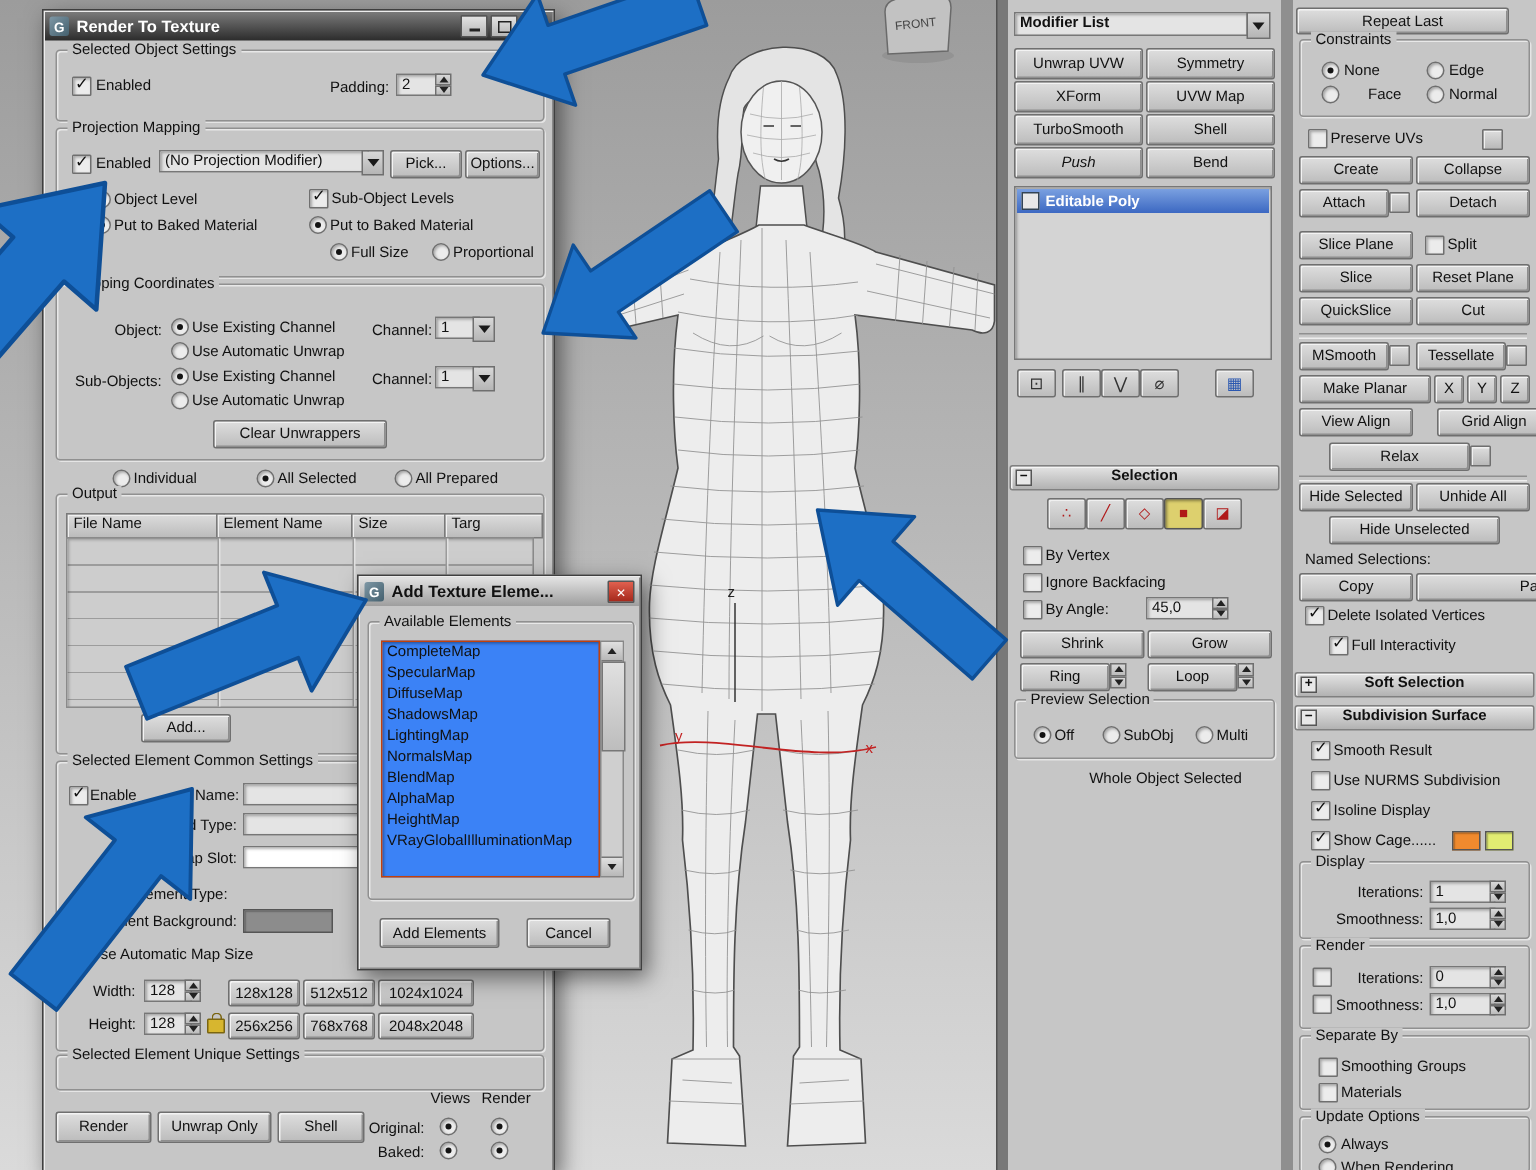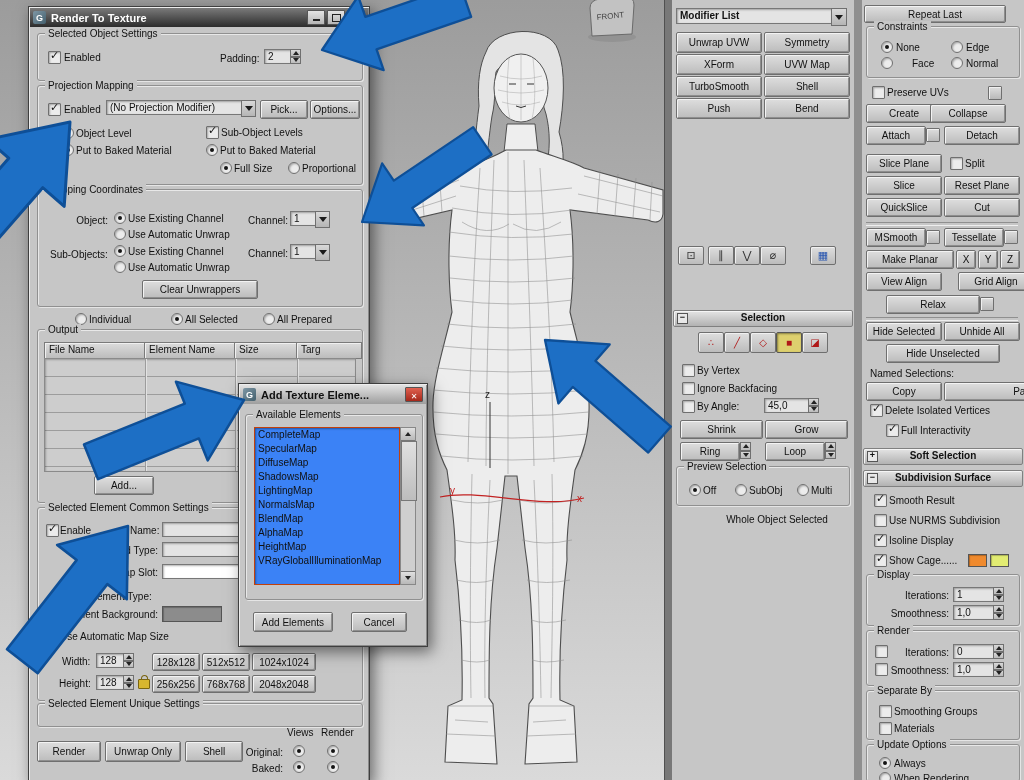--- a/index.html
+++ b/index.html
@@ -126,23 +126,29 @@
     <span class="ddb" style="left:159px;top:8px;width:14px;height:16px;">
         <i></i>
       </span>
 
     <div class="btn" style="left:4px;top:32px;width:84px;height:19px;">Unwrap UVW</div>
     <div class="btn" style="left:92px;top:32px;width:84px;height:19px;">Symmetry</div>
     <div class="btn" style="left:4px;top:54px;width:84px;height:19px;">XForm</div>
     <div class="btn" style="left:92px;top:54px;width:84px;height:19px;">UVW Map</div>
     <div class="btn" style="left:4px;top:76px;width:84px;height:19px;">TurboSmooth</div>
     <div class="btn" style="left:92px;top:76px;width:84px;height:19px;">Shell</div>
-    <div class="btn" style="left:4px;top:98px;width:84px;height:19px;">Push</div>
+    <div class="btn" style="left:4px;top:98px;width:84px;height:19px;font-style:italic;">Push</div>
     <div class="btn" style="left:92px;top:98px;width:84px;height:19px;">Bend</div>
 
+    <div class="stack" style="left:4px;top:124px;width:170px;height:114px;">
+      <div class="stackrow">
+        <span class="srowicon"></span>
+        <span>Editable Poly</span>
+      </div>
+    </div>
 
     <div class="icnbtn" style="left:6px;top:246px;width:24px;height:17px;">⊡</div>
     <div class="icnbtn" style="left:36px;top:246px;width:24px;height:17px;">∥</div>
     <div class="icnbtn" style="left:62px;top:246px;width:24px;height:17px;">⋁</div>
     <div class="icnbtn" style="left:88px;top:246px;width:24px;height:17px;">⌀</div>
     <div class="icnbtn" style="left:138px;top:246px;width:24px;height:17px;color:#2a57b0;">▦</div>
 
     <div class="roll" style="left:1px;top:310px;width:178px;">
       <span class="pm minus"></span>
       <span>Selection</span>
@@ -216,21 +222,21 @@
       <span class="lbl" style="left:29px;top:31px;padding-left:16px;">Face</span>
       <span class="rd" style="left:84px;top:30px;"></span>
       <span class="lbl" style="left:99px;top:31px;">Normal</span>
     </div>
 
     <span class="cb" style="left:10px;top:86px;"></span>
     <span class="lbl" style="left:25px;top:87px;">Preserve UVs</span>
     <span class="mini" style="left:126px;top:86px;"></span>
 
     <div class="btn" style="left:4px;top:104px;width:74px;height:17px;">Create</div>
-    <div class="btn" style="left:68px;top:104px;width:74px;height:17px;text-align:center;">Collapse</div>
+    <div class="btn" style="left:82px;top:104px;width:74px;height:17px;text-align:center;">Collapse</div>
     <div class="btn" style="left:4px;top:126px;width:58px;height:17px;">Attach</div>
     <span class="mini" style="left:64px;top:128px;"></span>
     <div class="btn" style="left:82px;top:126px;width:74px;height:17px;">Detach</div>
 
     <div class="btn" style="left:4px;top:154px;width:74px;height:17px;">Slice Plane</div>
     <span class="cb" style="left:88px;top:157px;"></span>
     <span class="lbl" style="left:103px;top:158px;">Split</span>
     <div class="btn" style="left:4px;top:176px;width:74px;height:17px;">Slice</div>
     <div class="btn" style="left:82px;top:176px;width:74px;height:17px;">Reset Plane</div>
     <div class="btn" style="left:4px;top:198px;width:74px;height:17px;">QuickSlice</div>

